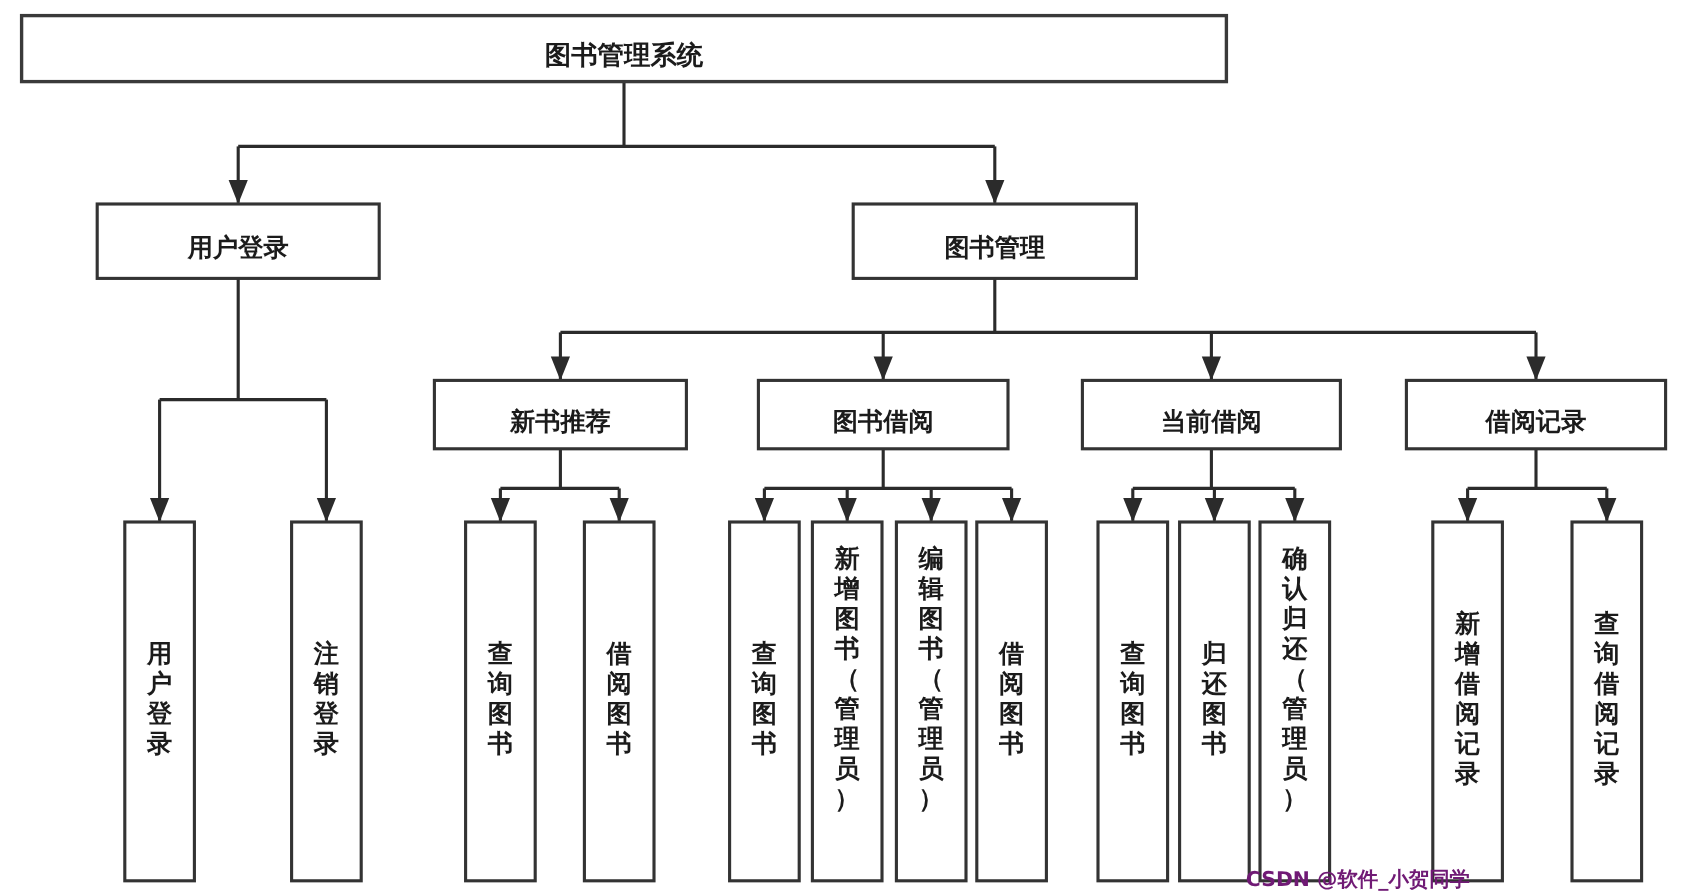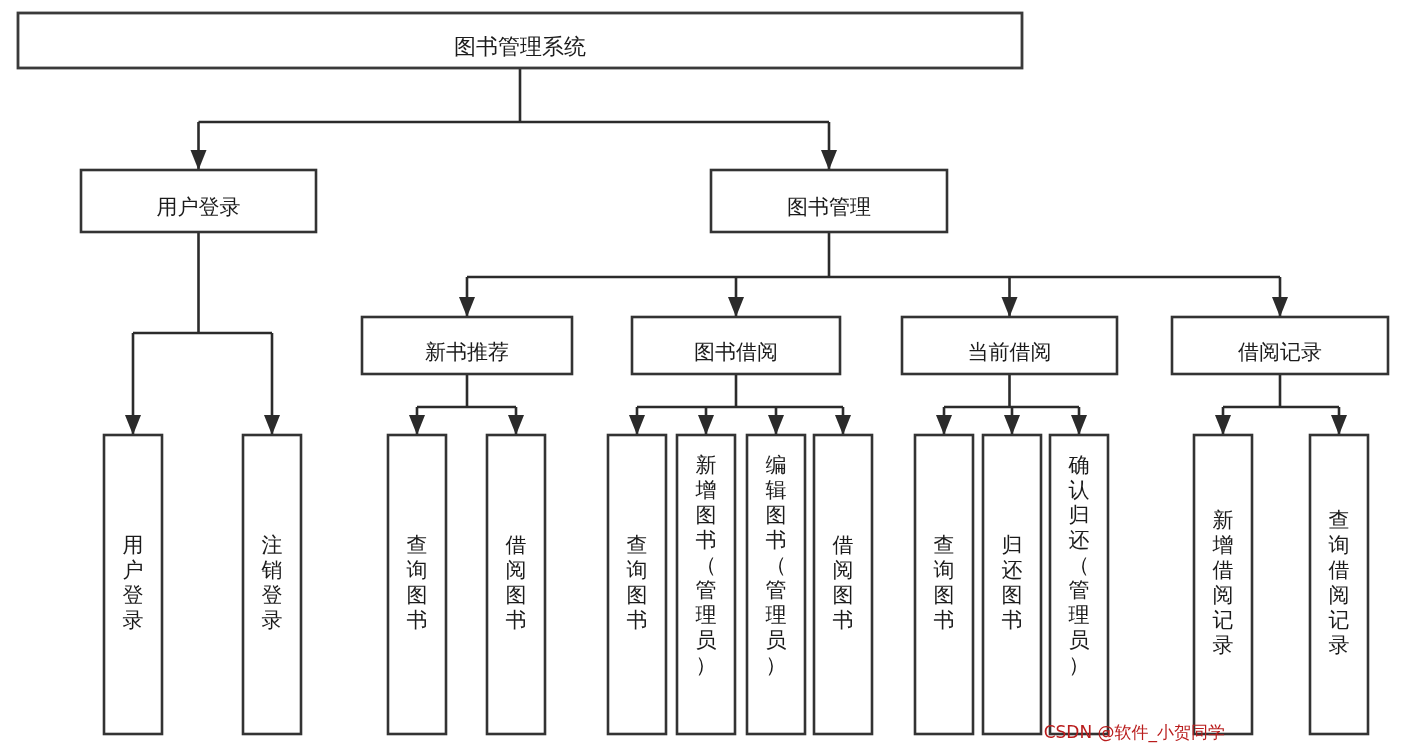--- a/index.html
+++ b/index.html
@@ -12,20 +12,21 @@
     width: 1405px;
     height: 747px;
     overflow: hidden;
     font-family: "DejaVu Sans", "Liberation Sans", sans-serif;
   }
   #diagram-root {
     position: relative;
     width: 1233px;
     height: 747px;
     background: #ffffff;
+    font-weight: bold;
   }
   svg.diagram-canvas {
     position: absolute;
     top: 0;
     left: 0;
     width: 1405px;
     height: 747px;
     display: block;
   }
   .node-box {
@@ -61,21 +62,21 @@
     fill: #1b1b1b;
     text-anchor: middle;
     dominant-baseline: middle;
   }
   .watermark-text {
     position: absolute;
     right: 8px;
     bottom: 3px;
     font-family: "DejaVu Sans", "Liberation Sans", sans-serif;
     font-size: 17px;
-    color: #b91c1c;
+    color: #701a75;
     white-space: nowrap;
     user-select: none;
   }
 </style>
 </head>
 <body>
 
 <div id="diagram-root">
 
   <svg class="diagram-canvas" viewBox="0 0 1405 747" xmlns="http://www.w3.org/2000/svg">

